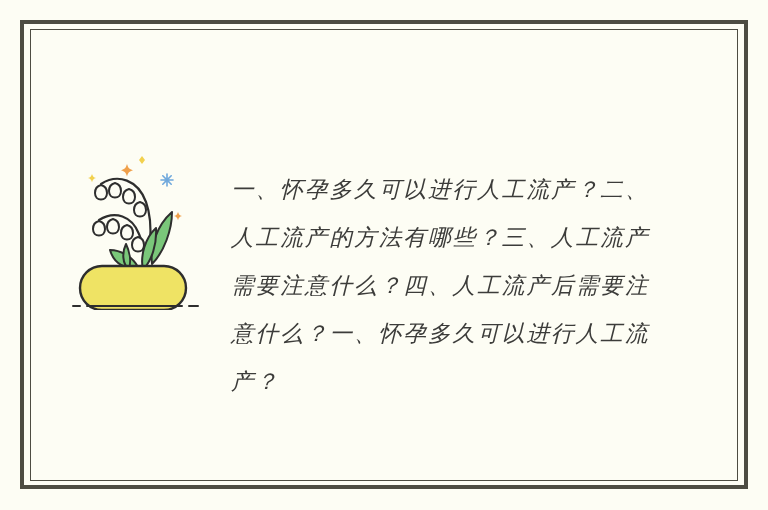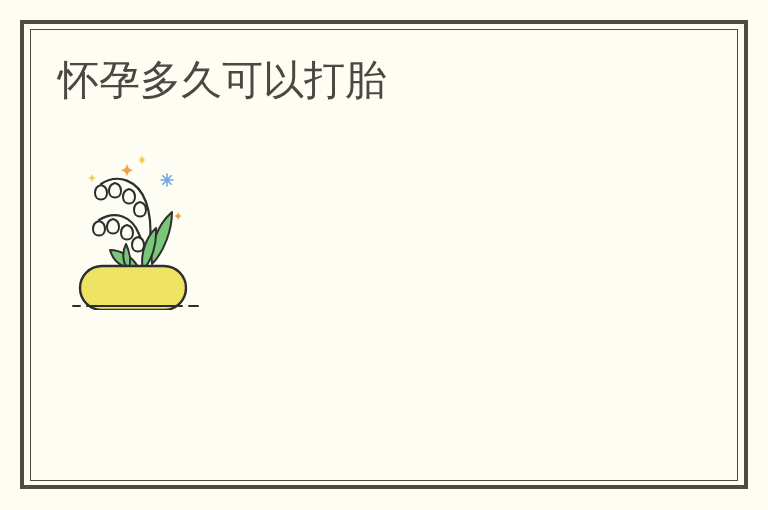--- a/index.html
+++ b/index.html
@@ -87,21 +87,20 @@
   }
 </style>
 </head>
 <body>
 
 <div id="page">
 
   <div class="frame-outer"></div>
   <div class="frame-inner"></div>
 
-  <div class="title">怀孕多久可以打胎</div>
 
   <div class="illustration">
     <svg viewBox="0 0 150 170" xmlns="http://www.w3.org/2000/svg">
       <g>
 
         <path d="M82 16 l3 4 -3 4 -3 -4 z" fill="#f2d14e"></path>
 
         <path d="M67 24 c1.2 4 2.2 5 6 6.2 c-3.8 1.2 -4.8 2.2 -6 6.2 c-1.2 -4 -2.2 -5 -6 -6.2 c3.8 -1.2 4.8 -2.2 6 -6.2 z" fill="#f0a04b"></path>
 
         <path d="M32 34 c0.8 2.6 1.5 3.3 4 4.1 c-2.5 0.8 -3.2 1.5 -4 4.1 c-0.8 -2.6 -1.5 -3.3 -4 -4.1 c2.5 -0.8 3.2 -1.5 4 -4.1 z" fill="#f2d14e"></path>
@@ -150,14 +149,15 @@
       <path d="M42 130 h62 a22 22 0 0 1 0 44 h-62 a22 22 0 0 1 0 -44 z" transform="translate(0,-4)" fill="#efe364" stroke="#2e2e2e" stroke-width="2.4"></path>
 
       <g stroke="#2e2e2e" stroke-width="2" stroke-linecap="round">
         <line x1="13" y1="166" x2="20" y2="166"></line>
         <line x1="27" y1="166" x2="122" y2="166"></line>
         <line x1="129" y1="166" x2="138" y2="166"></line>
       </g>
     </svg>
   </div>
 
+  <div class="body-text">一、怀孕多久可以进行人工流产？二、人工流产的方法有哪些？三、人工流产需要注意什么？四、人工流产后需要注意什么？一、怀孕多久可以进行人工流产？</div>
 
 </div>
 
 </body></html>

